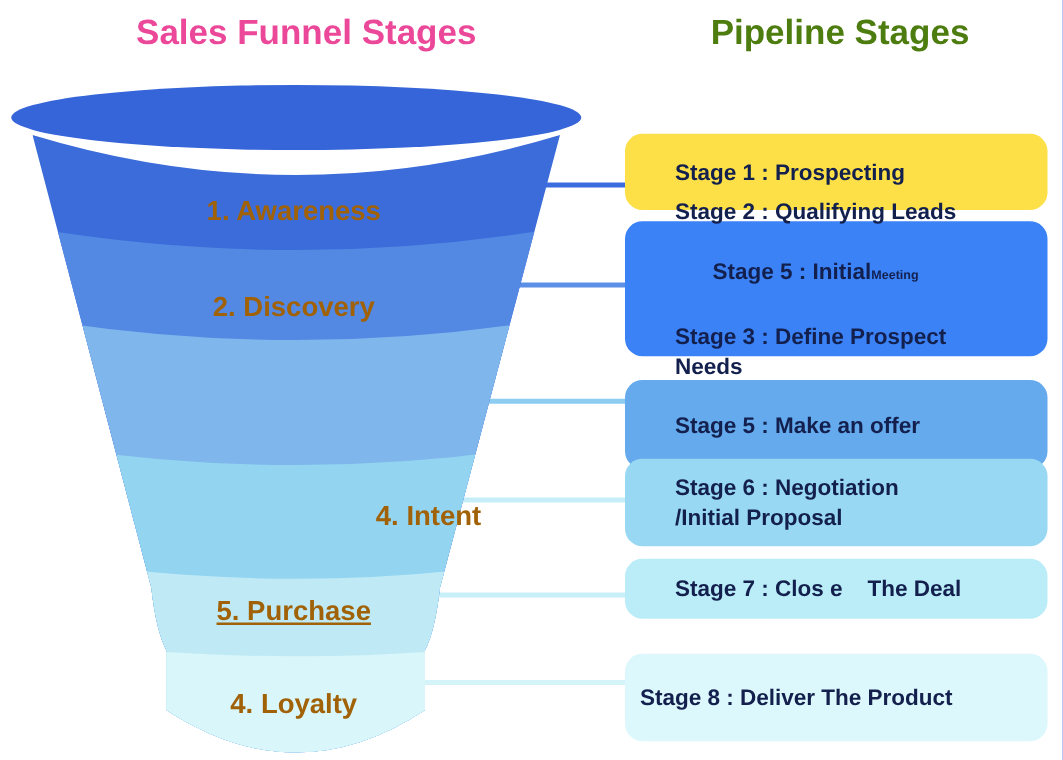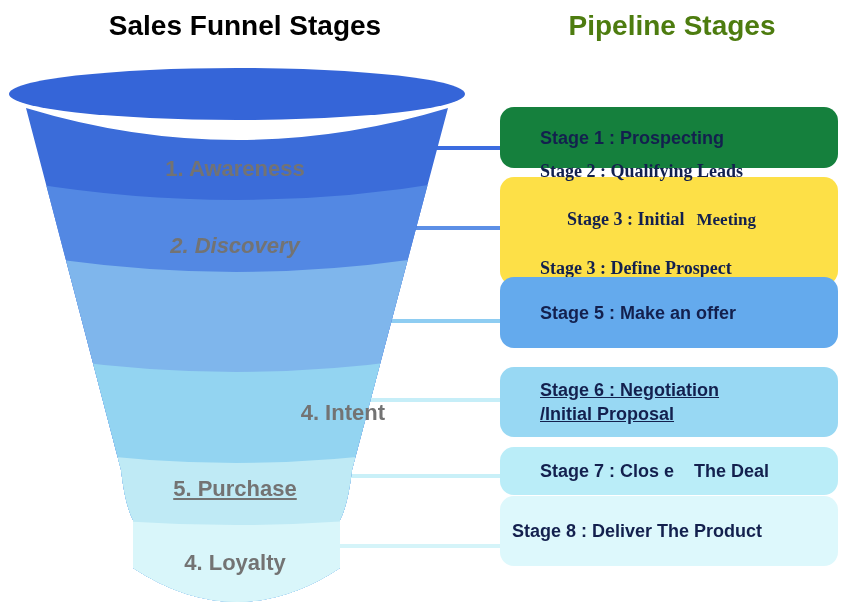--- a/index.html
+++ b/index.html
@@ -12,24 +12,24 @@
     position:absolute; top:10px; font-size:28px; font-weight:bold;
     letter-spacing:0px; text-align:center; color:#2c7cf0;
   }
   .title-left  { left:45px;  width:400px; }
   .title-right { left:522px; width:300px; }
 
   .funnel-svg { position:absolute; left:0; top:0; z-index:2; }
 
   .flabel {
     position:absolute; left:85px; width:300px; text-align:center;
-    font-size:22px; font-weight:bold; color:#737373; z-index:3;
+    font-size:22px; font-weight:bold; color:#a16207; z-index:3;
   }
   .flabel-1 { top:156px; }
-  .flabel-2 { top:233px;font-style:italic; }
+  .flabel-2 { top:233px; }
   .flabel-3 { top:317px; }
   .flabel-4 { top:400px;text-align:right; }
   .flabel-5 { top:476px;text-decoration:underline; }
   .flabel-6 { top:550px; }
 
   .connector {
     position:absolute; height:4px; z-index:1;
   }
   .conn-1 { left:436px; top:146px; width:74px; }
   .conn-2 { left:415px; top:226px; width:95px; }
@@ -40,32 +40,32 @@
 
   .pbox {
     position:absolute; left:500px; width:338px; border-radius:14px;
     box-sizing:border-box; display:flex; flex-direction:column;
     justify-content:center; padding-left:40px; z-index:2;
     color:#13204e; font-weight:bold; font-size:18px; line-height:24px;
   }
   .pbox .bl { white-space:pre; }
   .pbox-1 { top:107px; height:61px; }
   .pbox-2 { top:177px; height:108px; }
-  .pbox-3 { top:277px; height:71px; }
-  .pbox-4 { top:367px; height:70px;text-decoration:underline; }
+  .pbox-3 { top:304px; height:71px; }
+  .pbox-4 { top:367px; height:70px; }
   .pbox-5 { top:447px; height:48px; }
-  .pbox-6 { top:496px; height:70px;padding-left:12px; }
-  .note-small { font-size:17px; margin-left:12px; }
+  .pbox-6 { top:523px; height:70px;padding-left:12px; }
+  .note-small { font-size:10px; }
 </style>
 </head>
 <body>
 
 <div class="canvas">
 
-  <div class="title title-left" style="color: #000000;">Sales Funnel Stages</div>
+  <div class="title title-left" style="color: #ec4899;">Sales Funnel Stages</div>
 
   <div class="title title-right" style="color: #4d7c0f;">Pipeline Stages</div>
 
   <div class="connector conn-1" style="background-color: rgb(59, 108, 224);"></div>
   <div class="connector conn-2" style="background-color: rgb(92, 143, 230);"></div>
   <div class="connector conn-3" style="background-color: rgb(142, 205, 242);"></div>
   <div class="connector conn-4" style="background-color: rgb(198, 238, 248);"></div>
   <div class="connector conn-5" style="background-color: rgb(201, 240, 248);"></div>
   <div class="connector conn-6" style="background-color: rgb(213, 244, 249);"></div>
 
@@ -86,28 +86,28 @@
     </g>
     <ellipse cx="237" cy="94" rx="228" ry="26" fill="#3565d8"></ellipse>
   </svg>
 
   <div class="flabel flabel-1">1. Awareness</div>
   <div class="flabel flabel-2">2. Discovery</div>
   <div class="flabel flabel-4">4. Intent</div>
   <div class="flabel flabel-5">5. Purchase</div>
   <div class="flabel flabel-6">4. Loyalty</div>
 
-  <div class="pbox pbox-1" style="background-color: #15803d;">
+  <div class="pbox pbox-1" style="background-color: #fde047;">
     <div class="bl">Stage 1 : Prospecting</div>
   </div>
 
-  <div class="pbox pbox-2" style="background-color: #fde047; font-family: Liberation Serif, serif;">
+  <div class="pbox pbox-2" style="background-color: #3b82f6;">
     <div class="bl">Stage 2 : Qualifying Leads</div>
     <div class="bl">
-      <span>Stage 3 : Initial</span><span class="note-small">Meeting</span>
+      <span>Stage 5 : Initial</span><span class="note-small">Meeting</span>
     </div>
     <div class="bl">Stage 3 : Define Prospect</div>
     <div class="bl">Needs</div>
   </div>
 
   <div class="pbox pbox-3" style="background-color: rgb(100, 170, 237);">
     <div class="bl">Stage 5 : Make an offer</div>
   </div>
 
   <div class="pbox pbox-4" style="background-color: rgb(152, 216, 243);">

